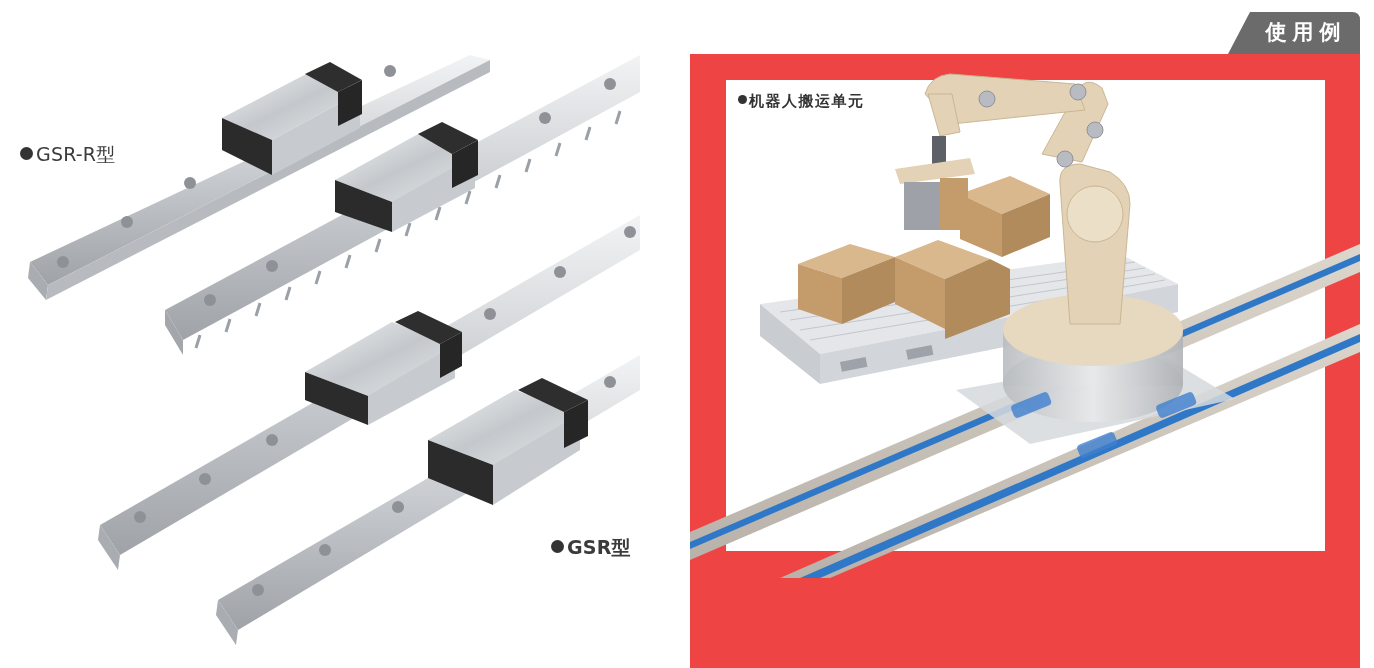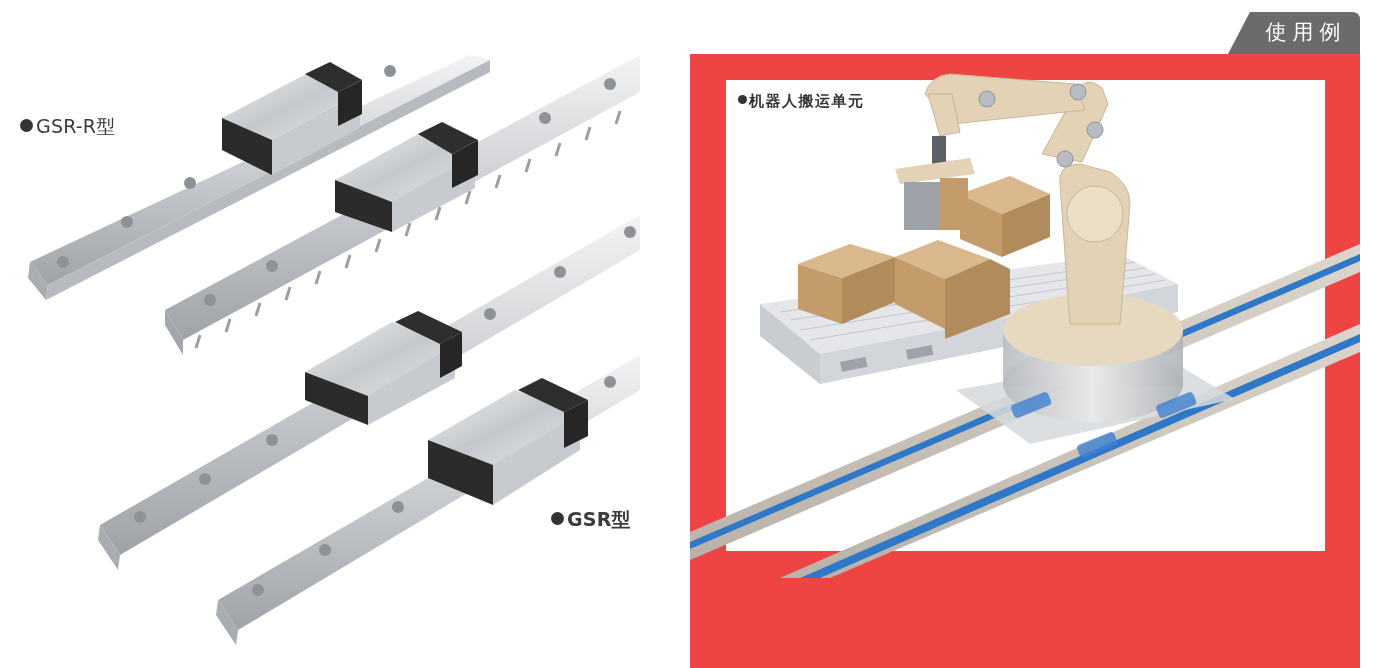--- a/index.html
+++ b/index.html
@@ -2,31 +2,31 @@
 <html><head>
   <meta charset="utf-8">
   <style>
     html, body { margin: 0; padding: 0; }
     body {
       width: 1374px; height: 668px; background: #ffffff; position: relative; overflow: hidden;
       font-family: "DejaVu Sans", "Liberation Sans", sans-serif;
     }
     .abs { position: absolute; }
     .label {
-      font-size: 19px; color: #3b3b3b; white-space: nowrap; letter-spacing: 0.2px;
+      font-size: 19px; color: #3b3b3b; white-space: nowrap; letter-spacing: 0.2px; margin-top: 28px;
     }
     .bullet { display: inline-block; width: 13px; height: 13px; border-radius: 50%; background: #333; margin-right: 3px; vertical-align: 1px; }
     .product-art { left: 0; top: 0; width: 680px; height: 668px; }
     .tab {
       left: 1228px; top: 12px; width: 132px; height: 42px;
     }
     .tab svg { position: absolute; left: 0; top: 0; }
     .tab-text {
       position: absolute; left: 28px; top: 6px; width: 100px; text-align: center;
-      color: #ffffff; font-size: 21px; font-weight: normal; letter-spacing: 6px;
+      color: #ffffff; font-size: 21px; font-weight: bold; letter-spacing: 6px;
     }
     .example-panel { left: 690px; top: 54px; width: 670px; height: 644px; background: #ef4444; overflow: hidden; font-weight: bold; }
     .example-inner { position: absolute; left: 36px; top: 26px; width: 599px; height: 471px; background: #ffffff; }
     .example-art { position: absolute; left: 0; top: 0; }
     .caption-small { font-size: 15px; color: #333; letter-spacing: 1.5px; }
     .caption-small .bullet { width: 9px; height: 9px; vertical-align: 2px; margin-right: 2px; }
   </style>
 </head>
 <body>
 

